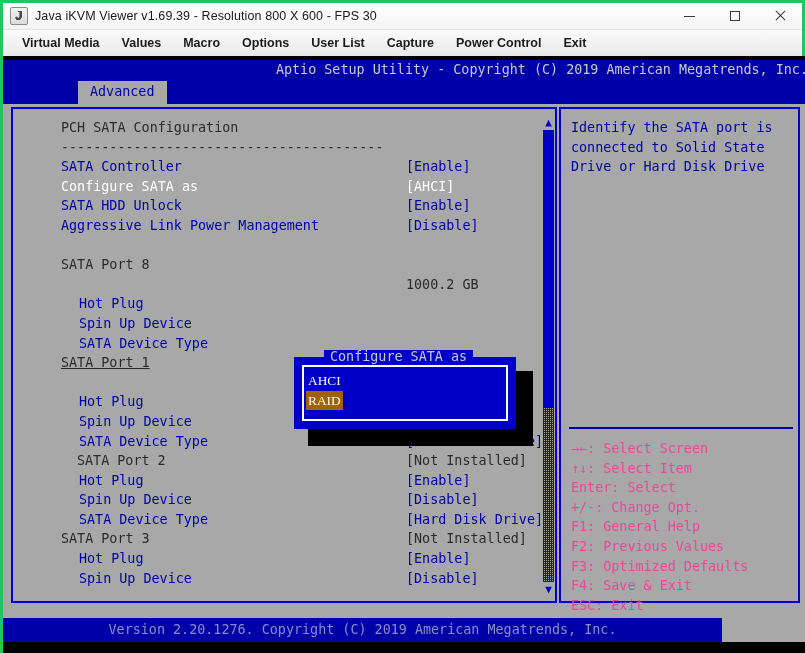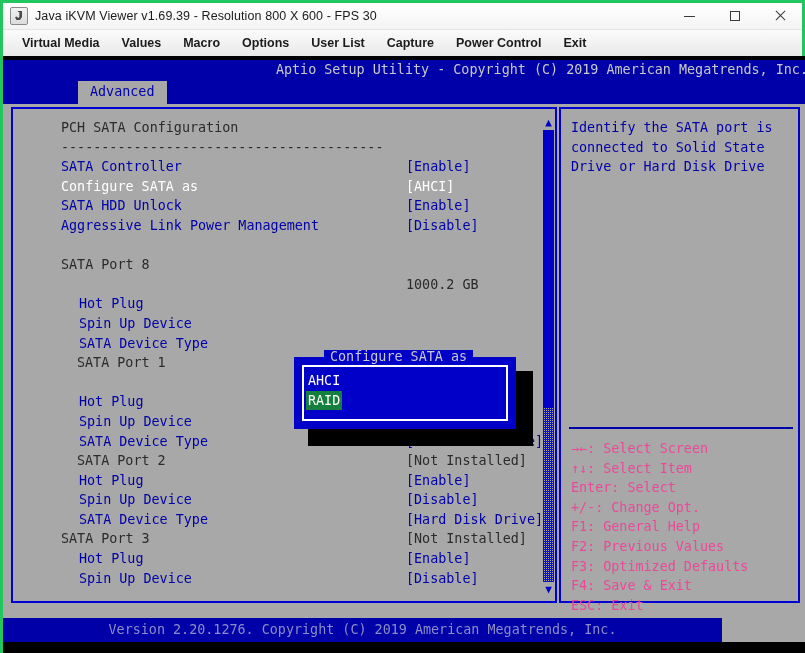--- a/index.html
+++ b/index.html
@@ -156,23 +156,23 @@
   }
   .dlg-box{
     position:absolute;left:8px;top:8px;right:8px;bottom:8px;
     border:2px solid #ffffff;box-sizing:border-box;
   }
   .dlg-title{
     position:absolute;left:30px;top:0px;color:#c9c9c9;background:#0000c8;
     padding:0 6px;white-space:pre;line-height:14px;
     transform:translateY(-7px);
   }
-  .dlg-opts{position:absolute;left:12px;top:14px;}
+  .dlg-opts{position:absolute;left:12px;top:14px;font-family:Liberation Serif, serif;}
   .dlg-opt{height:19.6px;white-space:pre;color:#ffffff;padding:0 2px;display:inline-block;}
-  .dlg-opt.sel{background:#15803d;color:#ffffff;}
+  .dlg-opt.sel{background:#a16207;color:#ffffff;}
   .dlg-opt-line{height:19.6px;}
 </style>
 </head>
 <body>
 
 <div class="window">
 
   <div class="titlebar">
     <span class="title-icon"></span>
     <span class="title-text">Java iKVM Viewer v1.69.39 - Resolution 800 X 600 - FPS 30</span>
@@ -228,21 +228,21 @@
             <div class="row"><span class="lbl c-blue" style="left: 0px;">SATA Controller</span><span class="val c-blue">[Enable]</span></div>
             <div class="row"><span class="lbl c-white" style="left: 0px;">Configure SATA as</span><span class="val c-white">[AHCI]</span></div>
             <div class="row"><span class="lbl c-blue" style="left: 0px;">SATA HDD Unlock</span><span class="val c-blue">[Enable]</span></div>
             <div class="row"><span class="lbl c-blue" style="left: 0px;">Aggressive Link Power Management</span><span class="val c-blue">[Disable]</span></div>
             <div class="row"><span class="lbl c-blue" style="left: 0px;"></span><span class="val c-blue"></span></div>
             <div class="row"><span class="lbl c-dark" style="left: 0px;">SATA Port 8</span></div>
             <div class="row"><span class="lbl c-dark" style="left: 0px;"></span><span class="val c-dark">1000.2 GB</span></div>
             <div class="row"><span class="lbl c-blue" style="left: 18px;">Hot Plug</span><span class="val c-blue"></span></div>
             <div class="row"><span class="lbl c-blue" style="left: 18px;">Spin Up Device</span><span class="val c-blue"></span></div>
             <div class="row"><span class="lbl c-blue" style="left: 18px;">SATA Device Type</span><span class="val c-blue"></span></div>
-            <div class="row"><span class="lbl c-dark" style="left: 16px;">SATA Port 1</span><span class="val c-dark"></span></div>
+            <div class="row"><span class="lbl c-dark" style="left: 0px; text-decoration: underline;">SATA Port 1</span><span class="val c-dark"></span></div>
             <div class="row"><span class="lbl c-blue" style="left: 0px;"></span><span class="val c-blue"></span></div>
             <div class="row"><span class="lbl c-blue" style="left: 18px;">Hot Plug</span><span class="val c-blue">[Enable]</span></div>
             <div class="row"><span class="lbl c-blue" style="left: 18px;">Spin Up Device</span><span class="val c-blue">[Disable]</span></div>
             <div class="row"><span class="lbl c-blue" style="left: 18px;">SATA Device Type</span><span class="val c-blue">[Hard Disk Drive]</span></div>
             <div class="row"><span class="lbl c-dark" style="left: 16px;">SATA Port 2</span><span class="val c-dark">[Not Installed]</span></div>
             <div class="row"><span class="lbl c-blue" style="left: 18px;">Hot Plug</span><span class="val c-blue">[Enable]</span></div>
             <div class="row"><span class="lbl c-blue" style="left: 18px;">Spin Up Device</span><span class="val c-blue">[Disable]</span></div>
             <div class="row"><span class="lbl c-blue" style="left: 18px;">SATA Device Type</span><span class="val c-blue">[Hard Disk Drive]</span></div>
             <div class="row"><span class="lbl c-dark" style="left: 0px;">SATA Port 3</span><span class="val c-dark">[Not Installed]</span></div>
             <div class="row"><span class="lbl c-blue" style="left: 18px;">Hot Plug</span><span class="val c-blue">[Enable]</span></div>

